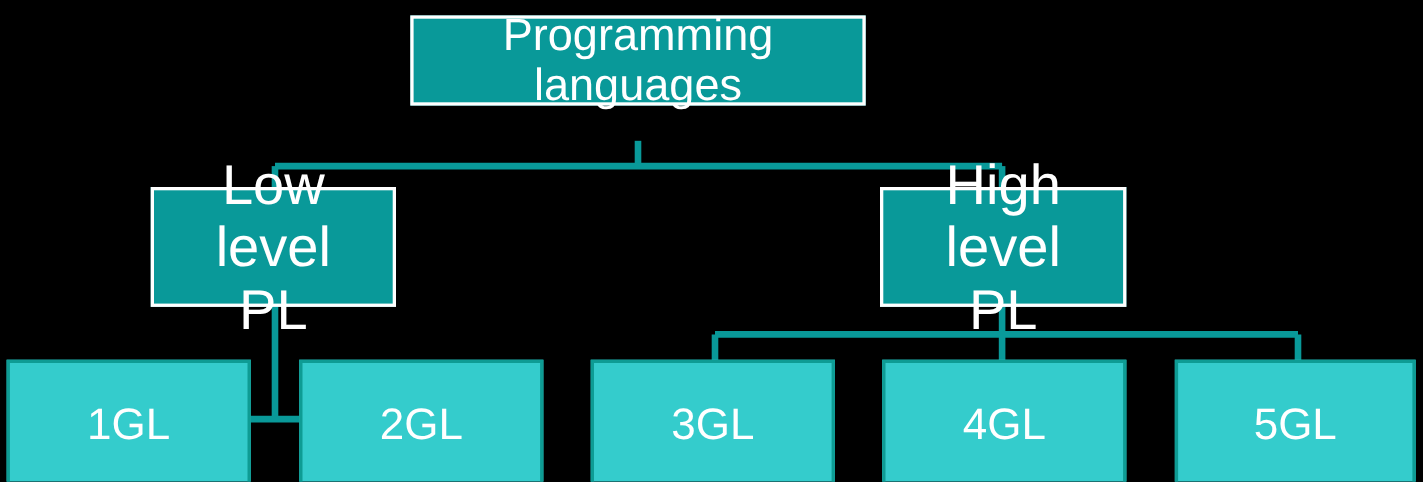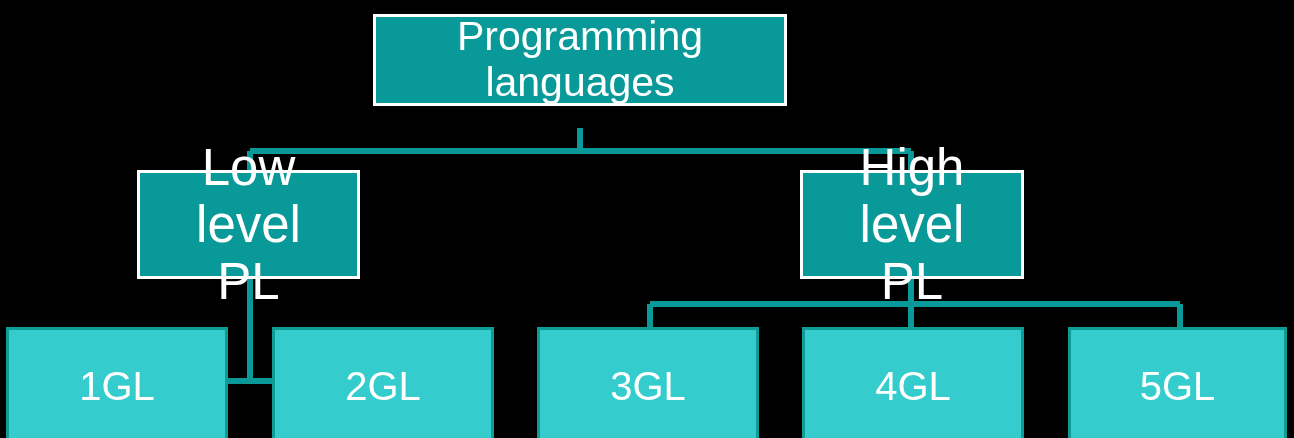--- a/index.html
+++ b/index.html
@@ -52,21 +52,21 @@
   }
   .level-1 { font-size: 41px; }
   .level-2 { font-size: 51px; }
   
   .level-3 {
     background: #34CCCC;
     border: 3px solid #0E9C94;
     font-size: 40px;
   }
   
-  #n-root   { left: 373px; top: 14px;  width: 414px; height: 92px; }
+  #n-root   { left: 373px; top: 14px;  width: 414px; height: 82px; }
   #n-low    { left: 137px; top: 170px; width: 223px; height: 109px; }
   #n-high   { left: 800px; top: 170px; width: 224px; height: 109px; }
   #n-1gl    { left: 6px;    top: 327px; width: 222px; height: 118px; }
   #n-2gl    { left: 272px;  top: 327px; width: 222px; height: 118px; }
   #n-3gl    { left: 537px;  top: 327px; width: 222px; height: 118px; }
   #n-4gl    { left: 802px;  top: 327px; width: 222px; height: 118px; }
   #n-5gl    { left: 1068px; top: 327px; width: 219px; height: 118px; }
 </style>
 </head>
 <body>

